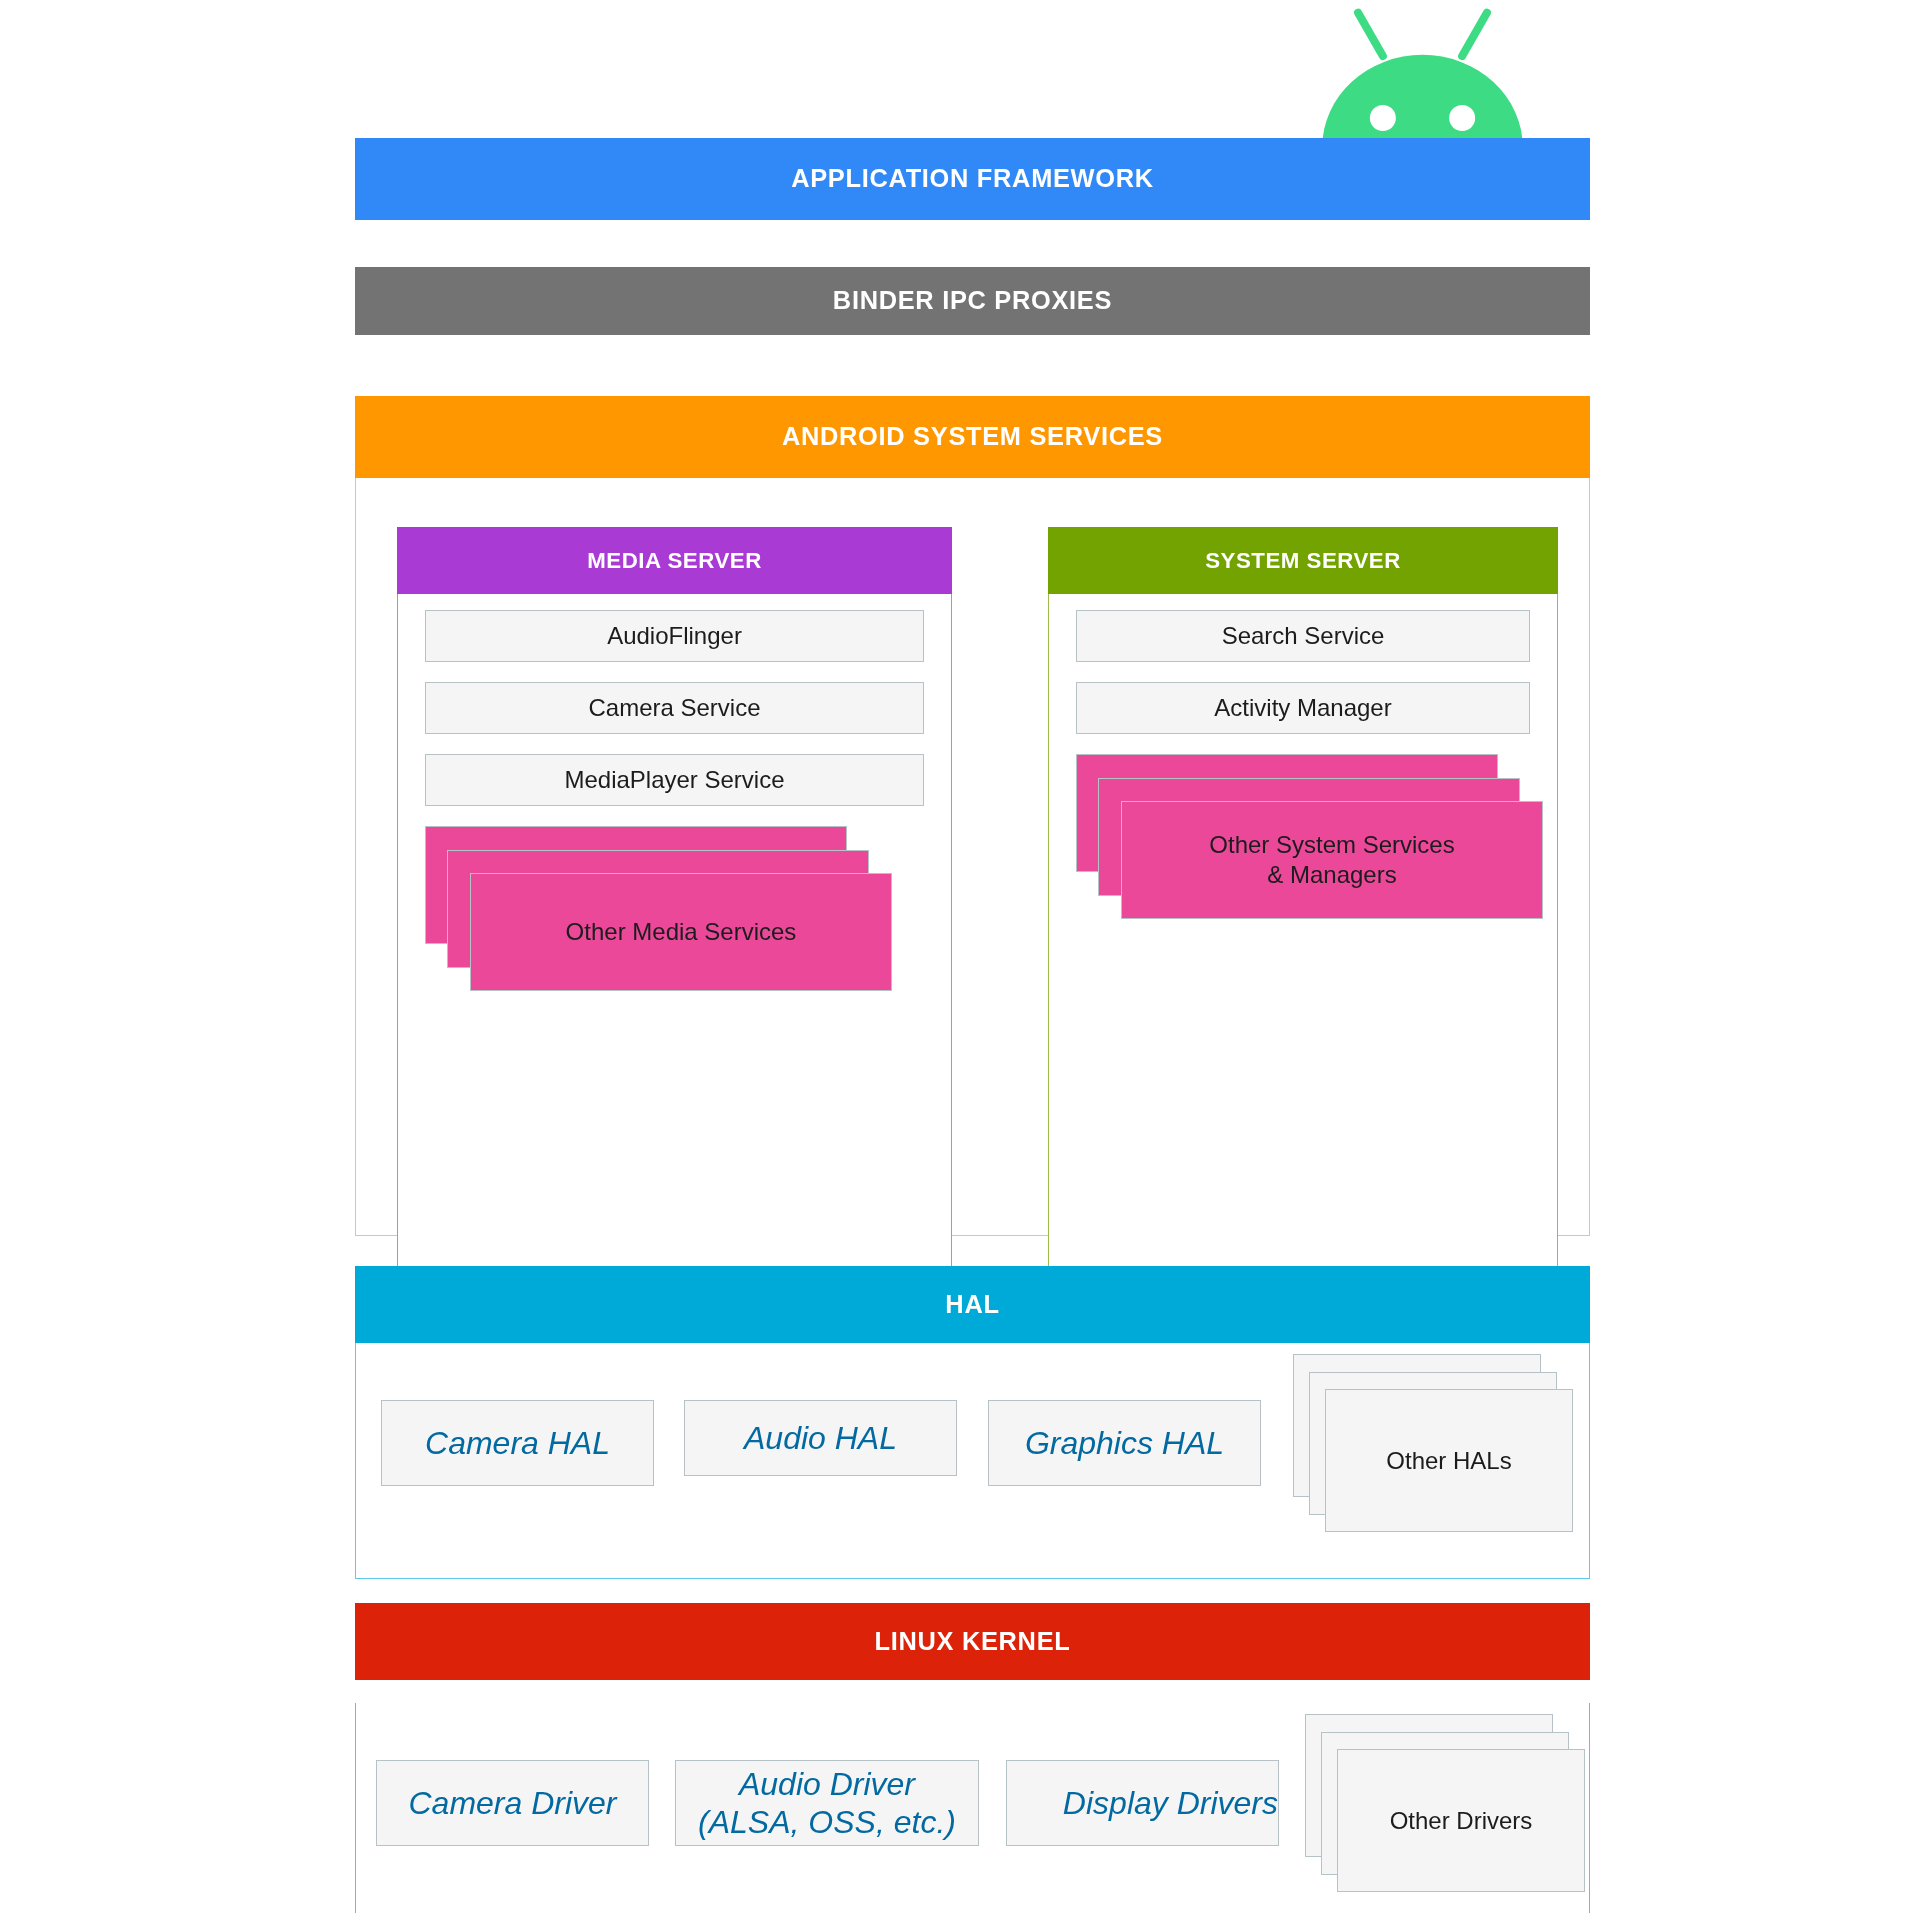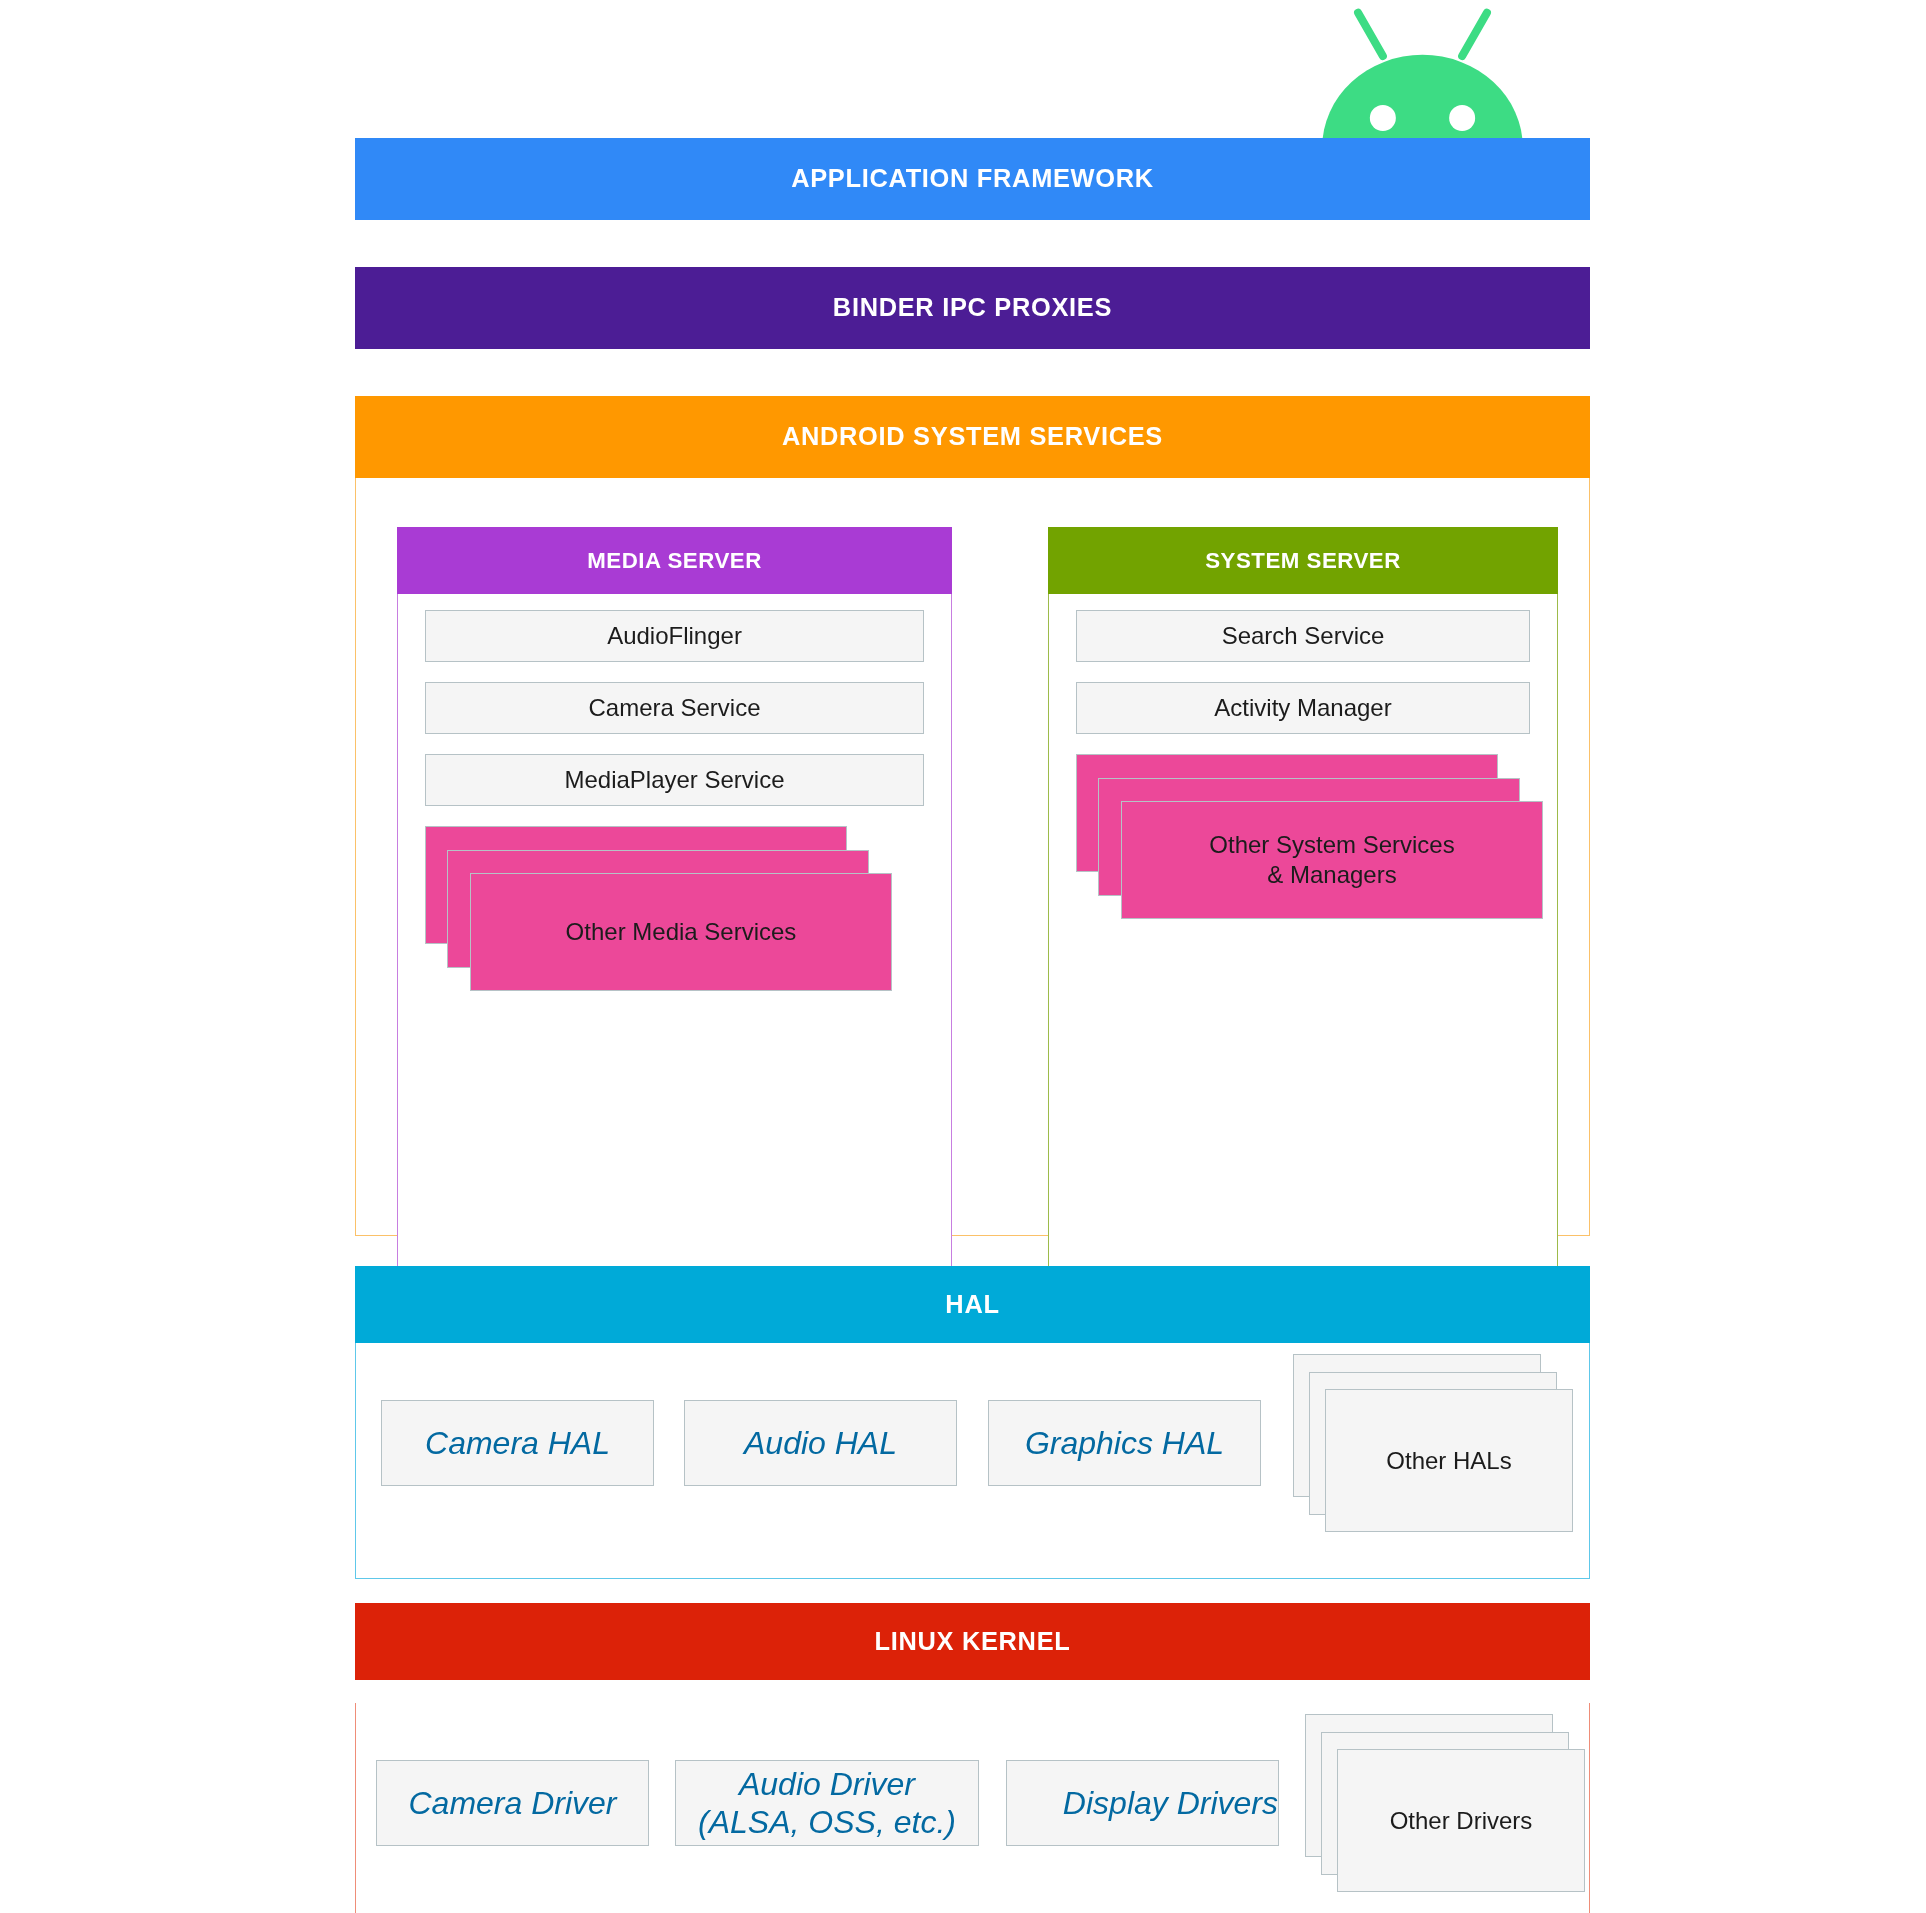--- a/index.html
+++ b/index.html
@@ -44,21 +44,21 @@
   .banner-text {
     color: #ffffff;
     font-weight: bold;
     letter-spacing: 0.7px;
     font-size: 25.4px;
     text-align: center;
     line-height: 1.1;
   }
 
   .bar-appframework { top: 138px;  height: 82px; background: #3089f7; }
-  .bar-binder       { top: 267px;  height: 82px; background: #4c1d95; }
+  .bar-binder       { top: 267px;  height: 68px; background: #737373; }
   .bar-sysservices  { top: 396px;  height: 82px; background: #ff9800; }
   .bar-hal          { top: 1266px; height: 77px; background: #00aad8; }
   .bar-kernel       { top: 1603px; height: 77px; background: #dc2208; }
 
   
   .panel {
     position: absolute;
     left: 355px;
     width: 1235px;
     box-sizing: border-box;
@@ -162,21 +162,21 @@
     justify-content: center;
     text-align: center;
     color: #0369a1;
     font-size: 32px;
     line-height: 1.2;
     font-style: italic;
   }
 
   
   .hal-b0 { left: 25px;  top: 57px;  width: 273px; height: 86px; }
-  .hal-b1 { left: 328px; top: 57px;  width: 273px; height: 86px; }
+  .hal-b1 { left: 328px; top: 57px;  width: 273px; height: 76px; }
   .hal-b2 { left: 632px;top: 57px;  width: 273px; height: 86px; }
 
   .hal-stack { position: absolute; left: 937px; top: 11.2px; width: 292px; height: 205px; }
   .hal-stack .sc {
     position: absolute; box-sizing: border-box;
     background: #f5f5f5; border: 1.9px solid #b6c2c6;
     width: 248px; height: 143px;
   }
   .hal-stack .sc1 { left: 0px;  top: 0px; }
   .hal-stack .sc2 { left: 16px; top: 17.4px; }

